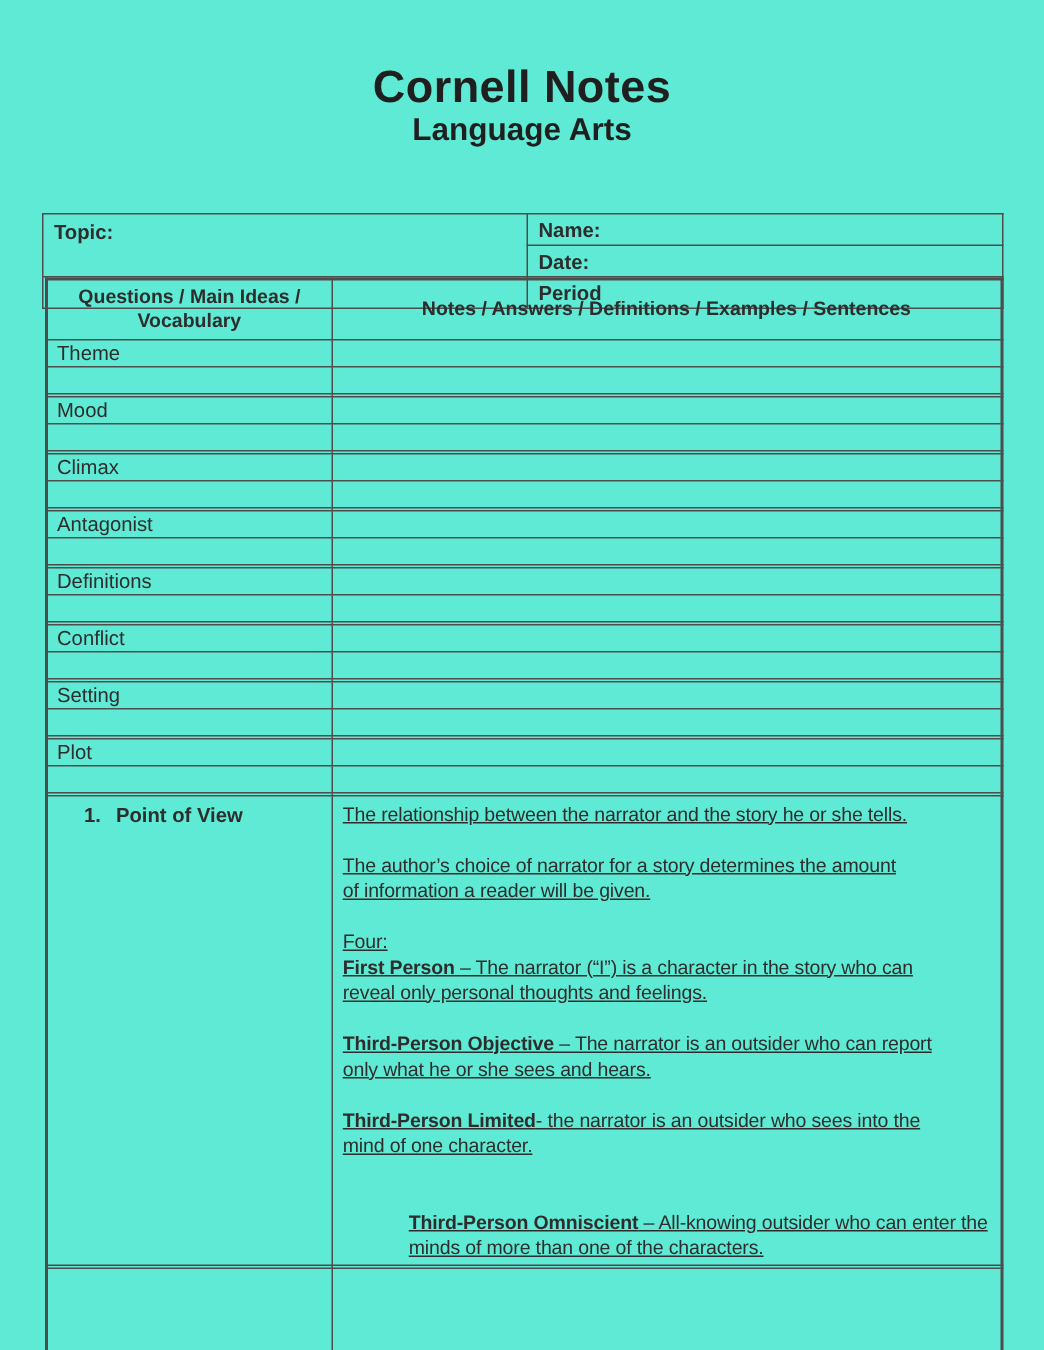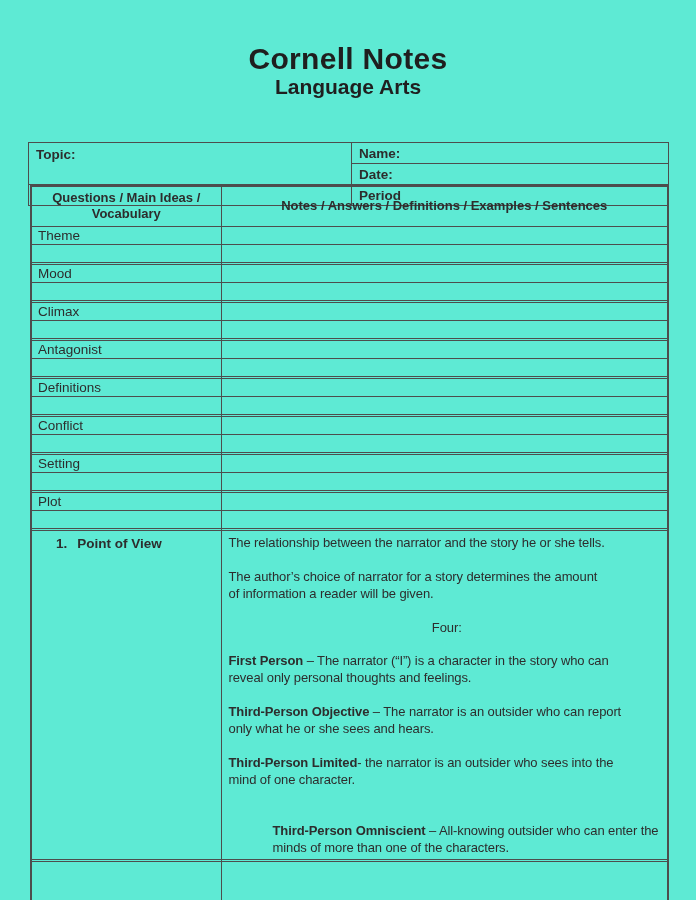--- a/index.html
+++ b/index.html
@@ -32,22 +32,22 @@
   .notes-table th { height: 40px; font-size: 13px; font-weight: bold; text-align: center; vertical-align: middle; padding: 2px; line-height: 16px; }
   .label-row td { height: 18px; font-size: 13.5px; padding: 1px 6px; vertical-align: middle; }
   .blank-row td { height: 18px; }
   .spacer-row td { height: 2px; padding: 0; line-height: 0; font-size: 0; }
   .last-row td { height: 60px; }
 
   .pov-row td { vertical-align: top; }
   .pov-left { padding: 4px 4px 4px 24px; font-weight: bold; font-size: 13.5px; line-height: 17px; }
   .pov-num { margin-right: 10px; }
   .pov-right { padding: 3px 2px 3px 7px; font-size: 13px; line-height: 17px; letter-spacing: -0.1px; }
-  .blk { white-space: pre-line; margin: 0 0 17px 0; }
-  .blk.nogap { margin-bottom: 16px; text-align: center; }
+  .blk { white-space: pre-line; margin: 0 0 17px 0; text-decoration: underline; }
+  .blk.nogap { margin-bottom: 0; }
   .blk.gap-lg { margin-top: 34px; }
   .blk.last { margin-bottom: 0; margin-left: 44px; }
 </style>
 </head>
 <body>
 
 <div class="page">
 
   <div class="doc-header">
     <div class="doc-title">Cornell Notes</div>

